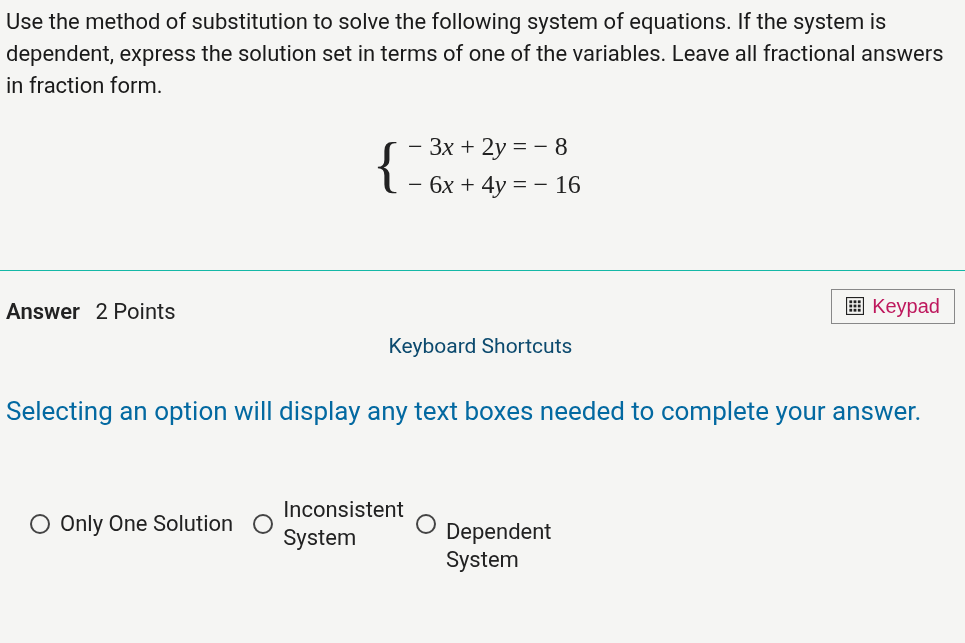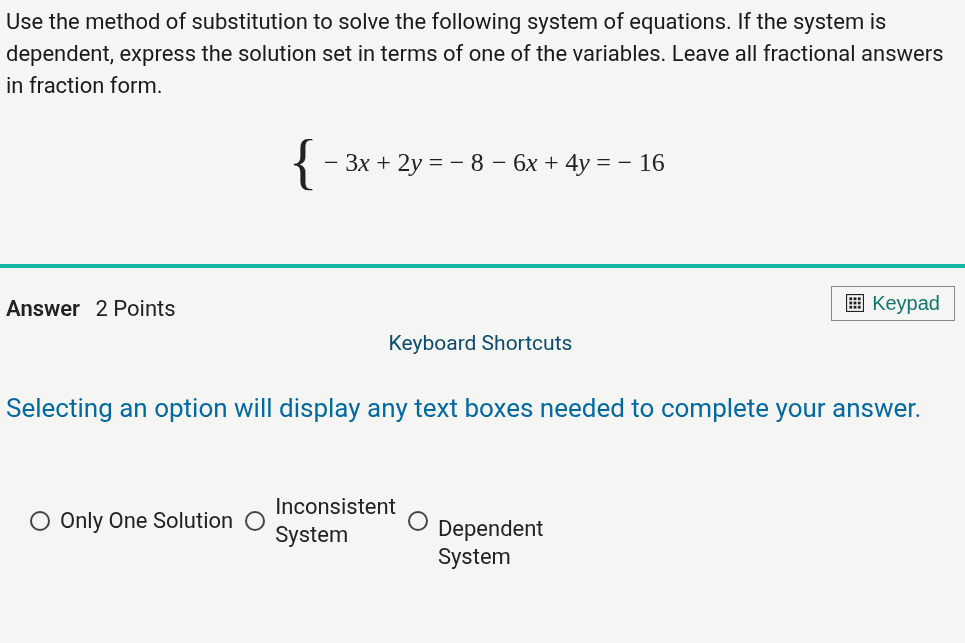--- a/index.html
+++ b/index.html
@@ -10,21 +10,21 @@
     body {
       font-family: -apple-system, BlinkMacSystemFont, "Segoe UI", Roboto, Helvetica, Arial, sans-serif;
       background: #f5f5f3;
       width: 965px;
       height: 643px;
       color: #222;
       overflow: hidden;
     }
     .question-section {
       padding: 6px 18px 20px 6px;
-      border-bottom: 4px solid #14b8a6;
+      border-bottom: 1px solid #14b8a6;
     }
     .question-text {
       font-size: 22px;
       line-height: 1.45;
       color: #1a1a1a;
     }
     .equation-block {
       display: flex;
       justify-content: center;
       margin: 30px 0 50px 0;
@@ -38,21 +38,21 @@
     .brace {
       font-size: 62px;
       line-height: 62px;
       margin-right: 6px;
       font-weight: 300;
       position: relative;
       top: -2px;
     }
     .eq-lines {
       display: flex;
-      flex-direction: row;
+      flex-direction: column;
       gap: 8px;
     }
     .eq-line {
       white-space: nowrap;
     }
     .math-var {
       font-style: italic;
     }
     .answer-header {
       display: flex;
@@ -72,21 +72,21 @@
     }
     .keypad-button {
       border: 1px solid #888;
       padding: 5px 14px;
       font-size: 20px;
       background: #f5f5f3;
       cursor: pointer;
       display: flex;
       align-items: center;
       gap: 8px;
-      color: #0f766e;
+      color: #be185d;
     }
     .keypad-icon-svg {
       width: 18px;
       height: 18px;
     }
     .shortcuts-row {
       text-align: center;
       padding: 6px 10px 20px 6px;
       font-size: 21px;
       color: #0c4a6e;
@@ -112,21 +112,21 @@
       height: 20px;
       border: 2px solid #444;
       border-radius: 50%;
       flex-shrink: 0;
       margin-right: 10px;
     }
     .option-label {
       font-size: 22px;
       line-height: 1.3;
     }
-    .opt-gap-1 { }
+    .opt-gap-1 { margin-right: 8px; }
     .opt-gap-2 { }
   </style>
 </head>
 <body>
 
 <div class="question-section">
   <div class="question-text">Use the method of substitution to solve the following system of equations. If the system is dependent, express the solution set in terms of one of the variables. Leave all fractional answers in fraction form.</div>
 
   <div class="equation-block">
     <div class="equation-system">

